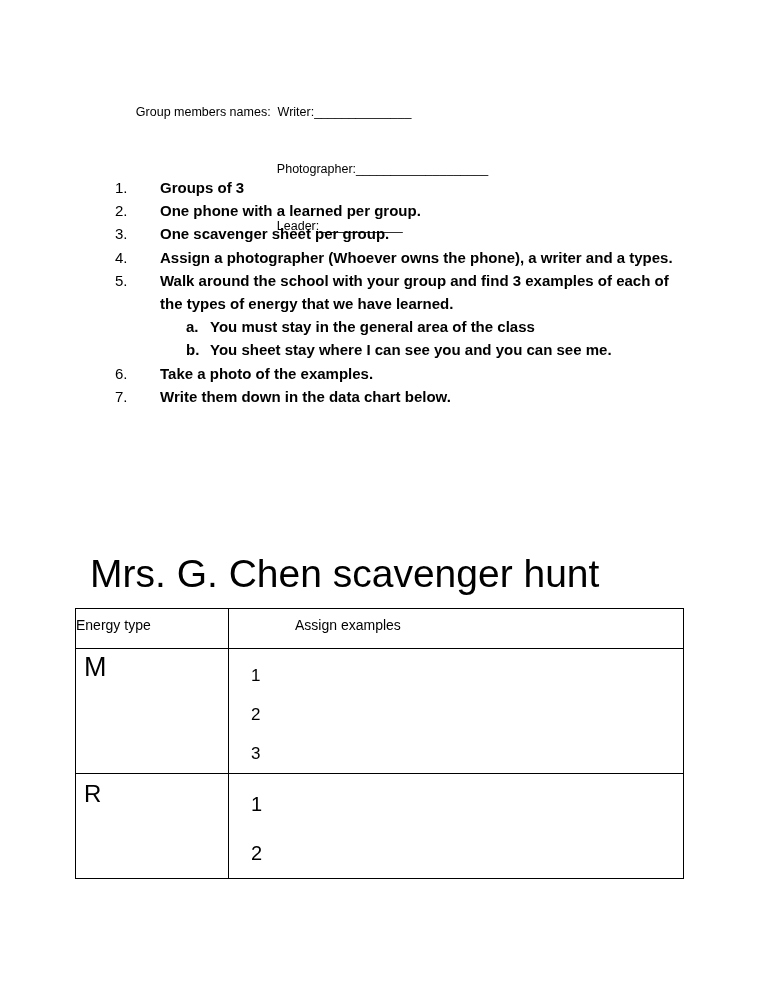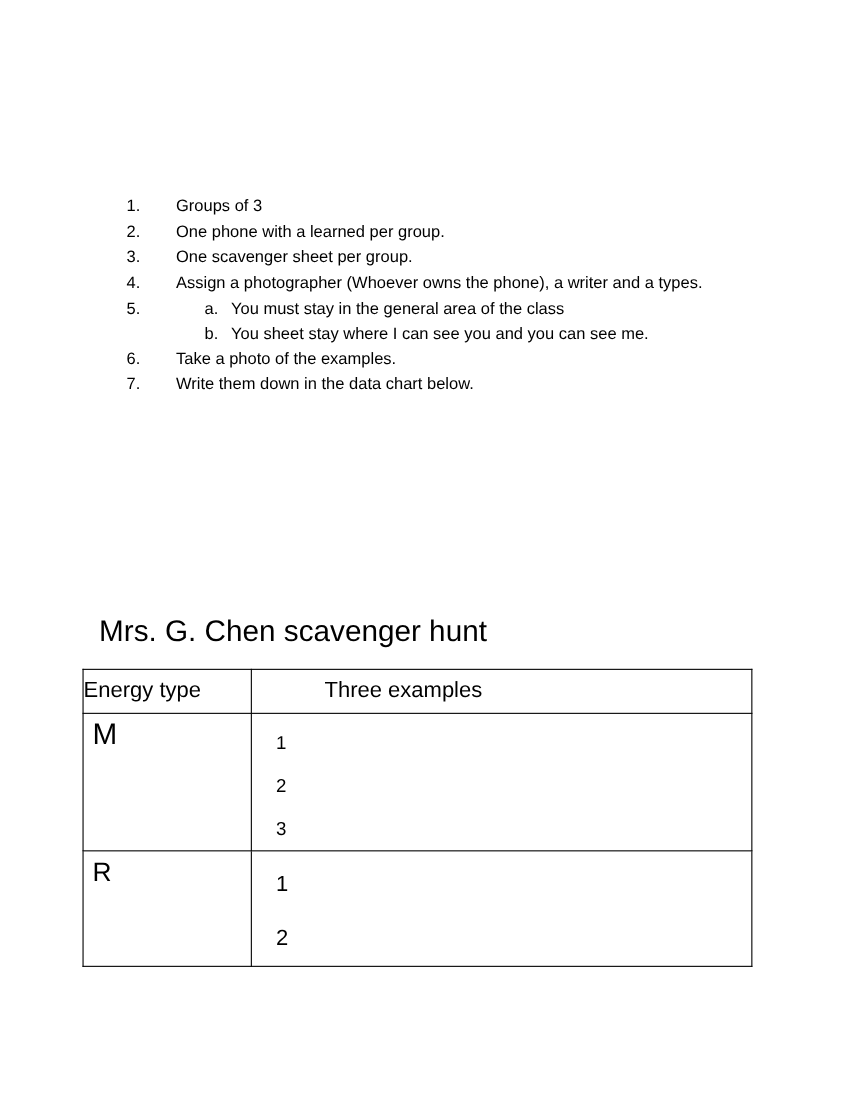--- a/index.html
+++ b/index.html
@@ -30,32 +30,32 @@
   .instructions {
     position: absolute;
     top: 176px;
     left: 115px;
     width: 578px;
     font-size: 15px;
     line-height: 23.2px;
   }
   .inst-item { display: flex; align-items: flex-start; }
   .inst-num { flex: 0 0 45px; }
-  .inst-text { flex: 1 1 auto; }
+  .inst-text { flex: 1 1 auto; font-weight: bold; }
   .sub-list { margin-left: 26px; }
   .sub-item { display: flex; align-items: flex-start; }
   .sub-num { flex: 0 0 24px; }
   .sub-text { flex: 1 1 auto; }
 
   
   .doc-title {
     position: absolute;
     top: 556px;
     left: 90px;
-    font-size: 27px;
+    font-size: 39px;
     font-weight: 400;
     line-height: 36px;
   }
 
   
   .energy-table {
     position: absolute;
     top: 608px;
     left: 75px;
     width: 608px;
@@ -63,37 +63,48 @@
     table-layout: fixed;
   }
   .energy-table td, .energy-table th {
     border: 1px solid #000000;
     vertical-align: top;
     text-align: left;
     font-weight: 400;
   }
   .col-type { width: 153px; }
   .col-examples { width: 455px; }
-  .hdr-row th { height: 40px; font-size: 20px; padding-top: 8px; }
+  .hdr-row th { height: 40px; font-size: 14px; padding-top: 8px; }
   .hdr-type { padding-left: 0; text-align: center; }
   .hdr-examples { padding-left: 66px; }
   .row-m { height: 118px; }
   .row-r { height: 100px; }
   .type-cell-m { font-size: 27px; padding: 3px 0 0 8px; }
   .type-cell-r { font-size: 24px; padding: 6px 0 0 8px; }
   .examples-cell-m { font-size: 17px; padding: 7px 0 0 22px; }
   .examples-cell-m .ex-line { line-height: 39px; }
   .examples-cell-r { font-size: 20px; padding: 6px 0 0 22px; }
   .examples-cell-r .ex-line { line-height: 49px; }
 </style>
 </head>
 <body>
 
 <div class="page">
 
+  <div class="members">
+    <div class="member-line">
+      <span class="lbl">Group members names:  </span><span>Writer:______________</span>
+    </div>
+    <div class="member-line indent">
+      <span>Photographer:___________________</span>
+    </div>
+    <div class="member-line indent">
+      <span>Leader:____________</span>
+    </div>
+  </div>
 
   <div class="instructions">
     <div class="inst-item">
       <span class="inst-num">1.</span>
       <span class="inst-text">Groups of 3</span>
     </div>
     <div class="inst-item">
       <span class="inst-num">2.</span>
       <span class="inst-text">One phone with a learned per group.</span>
     </div>
@@ -101,20 +112,21 @@
       <span class="inst-num">3.</span>
       <span class="inst-text">One scavenger sheet per group.</span>
     </div>
     <div class="inst-item">
       <span class="inst-num">4.</span>
       <span class="inst-text">Assign a photographer (Whoever owns the phone), a writer and a types.</span>
     </div>
     <div class="inst-item">
       <span class="inst-num">5.</span>
       <span class="inst-text">
+        <span>Walk around the school with your group and find 3 examples of each of the types of energy that we have learned.</span>
         <span class="sub-list" style="display:block;">
           <span class="sub-item">
             <span class="sub-num">a.</span>
             <span class="sub-text">You must stay in the general area of the class</span>
           </span>
           <span class="sub-item">
             <span class="sub-num">b.</span>
             <span class="sub-text">You sheet stay where I can see you and you can see me.</span>
           </span>
         </span>
@@ -133,21 +145,21 @@
   <div class="doc-title">Mrs. G. Chen scavenger hunt</div>
 
   <table class="energy-table">
     <colgroup>
       <col class="col-type">
       <col class="col-examples">
     </colgroup>
     <tbody>
         <tr class="hdr-row">
       <th class="hdr-type">Energy type</th>
-      <th class="hdr-examples">Three examples</th>
+      <th class="hdr-examples">Assign examples</th>
     </tr>
     <tr class="row-m">
       <td class="type-cell-m">M</td>
       <td class="examples-cell-m">
         <div class="ex-line">1</div>
         <div class="ex-line">2</div>
         <div class="ex-line">3</div>
       </td>
     </tr>
     <tr class="row-r">

